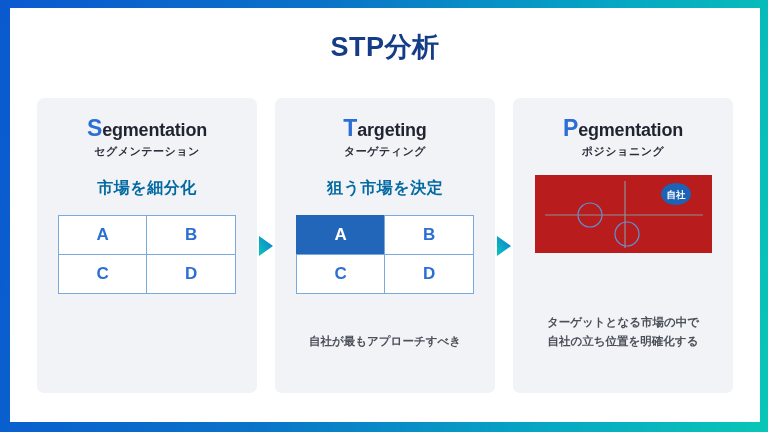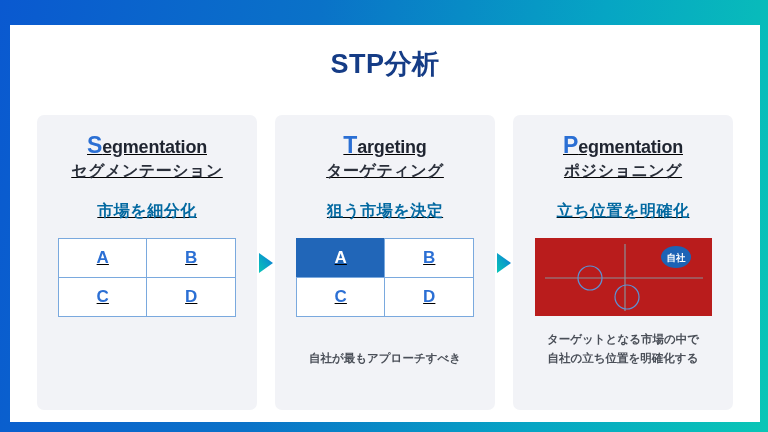--- a/index.html
+++ b/index.html
@@ -15,21 +15,21 @@
     background: #ffffff;
   }
 
   
   .slide {
     position: relative;
     width: 768px;
     height: 432px;
     box-sizing: border-box;
     background: linear-gradient(100deg, #0a59d0 0%, #0a72c8 38%, #06a5c4 72%, #09c6b6 100%);
-    padding: 25px 8px 10px 10px;
+    padding: 8px 8px 10px 10px;
   }
   .slide-inner {
     position: relative;
     width: 100%;
     height: 100%;
     background: #ffffff;
     box-sizing: border-box;
   }
 
   
@@ -49,21 +49,20 @@
   
   .columns {
     position: absolute;
     top: 90px;
     left: 27px;
     right: 27px;
     height: 295px;
     display: flex;
     align-items: stretch;
     justify-content: flex-end;
-    text-decoration: underline;
   }
 
   .panel {
     position: relative;
     width: 231px;
     background: #f2f3f7;
     border-radius: 7px;
     box-sizing: border-box;
     padding-top: 18px;
     display: flex;
@@ -78,21 +77,21 @@
     line-height: 1.1;
     letter-spacing: -0.2px;
     white-space: nowrap;
   }
   .eng .cap {
     color: #2b6fd4;
     font-size: 23px;
   }
   .kana {
     margin-top: 3px;
-    font-size: 16px;
+    font-size: 11px;
     font-weight: bold;
     color: #2a2f3a;
     letter-spacing: 0.5px;
     white-space: nowrap;
   }
   .sub {
     margin-top: 19px;
     font-size: 16px;
     font-weight: bold;
     color: #0369a1;
@@ -240,21 +239,20 @@
           </defs>
           <polygon points="0,0 14,10 0,20" fill="url(#arrowGrad2)"></polygon>
         </svg>
       </div>
 
       <div class="panel">
         <div class="eng">
           <span class="cap">P</span><span>egmentation</span>
         </div>
         <div class="kana">ポジショニング</div>
-        <div class="sub">立ち位置を明確化</div>
 
         <div class="map">
           <svg width="177" height="78" viewBox="0 0 177 78" aria-hidden="true">
             <line x1="10" y1="40" x2="168" y2="40" stroke="#8a8f98" stroke-width="1.2"></line>
             <line x1="90" y1="6" x2="90" y2="73" stroke="#8a8f98" stroke-width="1.2"></line>
             <circle cx="55" cy="40" r="12" fill="none" stroke="#5b93d6" stroke-width="1.2"></circle>
             <circle cx="92" cy="59" r="12" fill="none" stroke="#5b93d6" stroke-width="1.2"></circle>
             <ellipse cx="141" cy="19" rx="15" ry="11" fill="#1d63b5"></ellipse>
             <text x="141" y="23" text-anchor="middle" fill="#ffffff" font-family="'Liberation Sans', sans-serif" font-size="9.5" font-weight="bold">自社</text>
           </svg>

